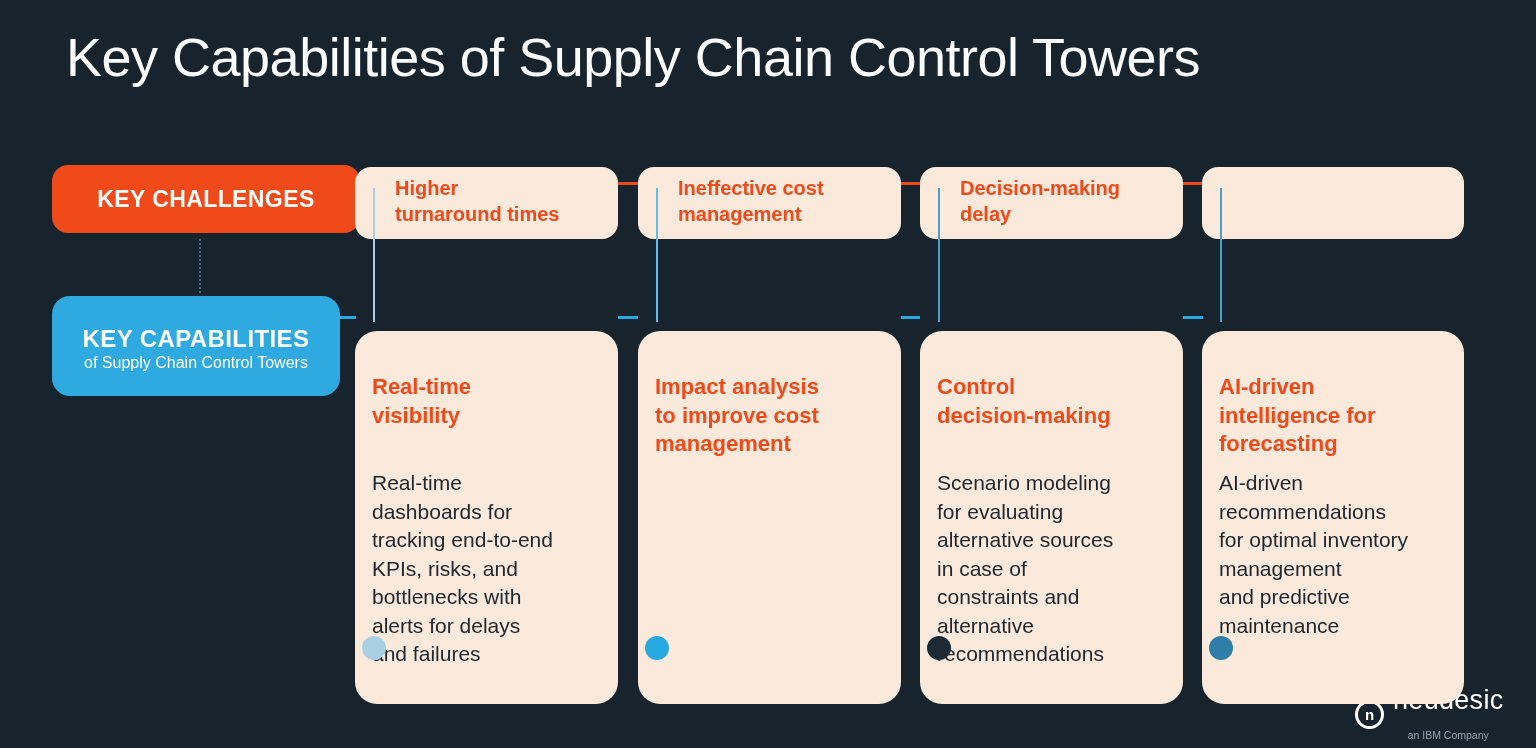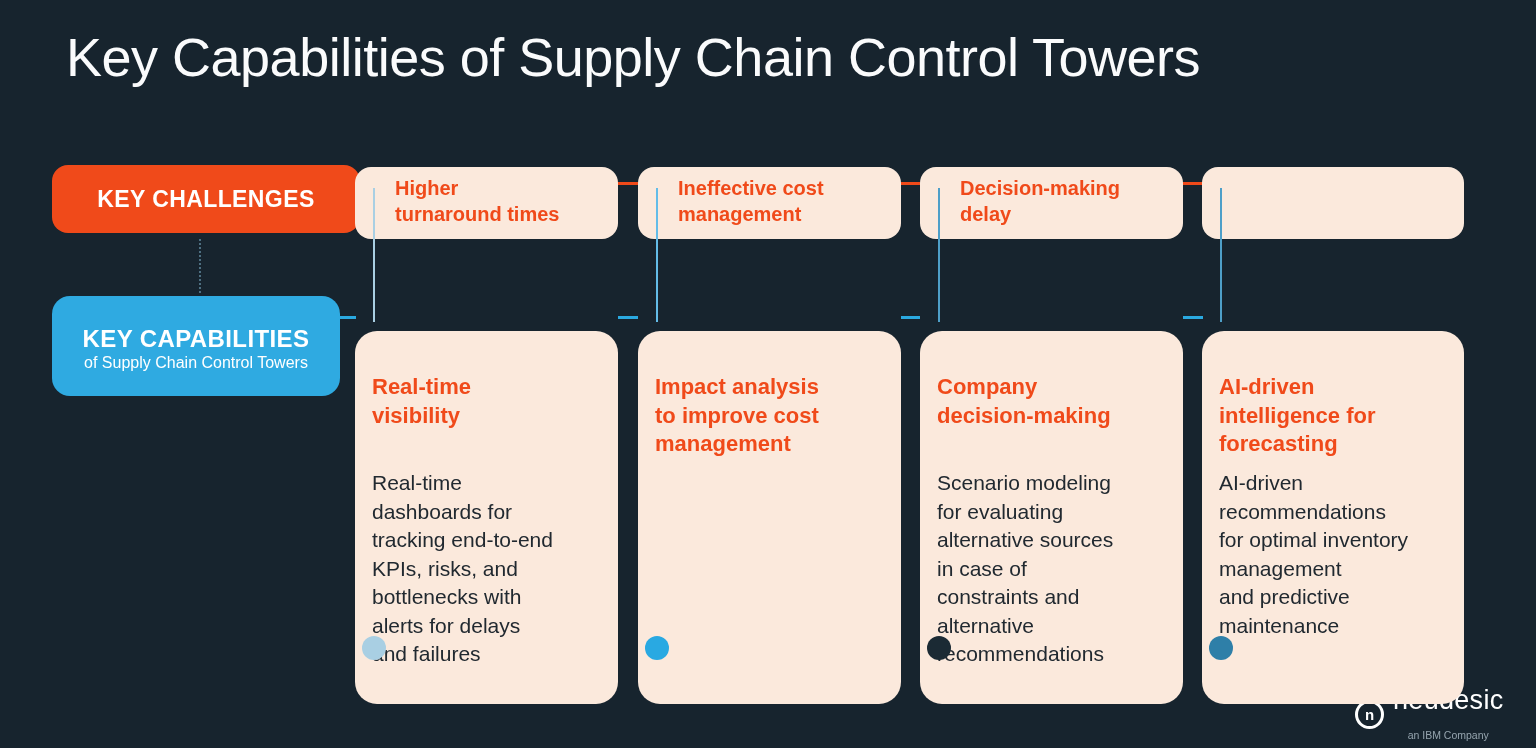--- a/index.html
+++ b/index.html
@@ -149,21 +149,21 @@
 
   <div class="col" style="left:920px;">
     <div class="vline" style="background: rgb(78, 159, 200);"></div>
     <div class="challenge-card">
       <span class="dot dot-sm" style="background: rgb(27, 42, 52);"></span>
       <div class="challenge-label">Decision-making
 delay</div>
     </div>
     <div class="capability-card">
       <span class="dot dot-lg" style="background: rgb(27, 42, 52);"></span>
-      <h3 class="cap-title">Company
+      <h3 class="cap-title">Control
 decision-making</h3>
       <p class="cap-body">Scenario modeling
 for evaluating
 alternative sources
 in case of
 constraints and
 alternative
 recommendations</p>
     </div>
   </div>

